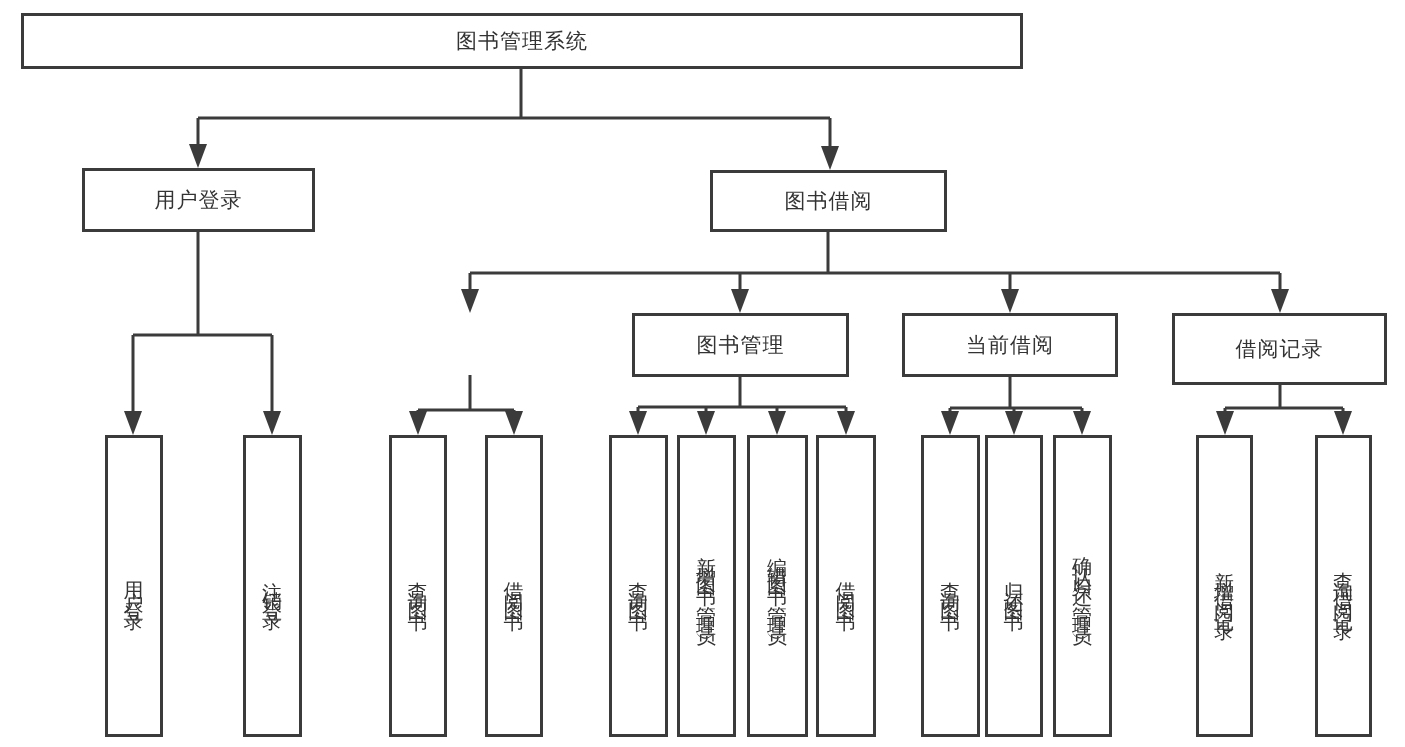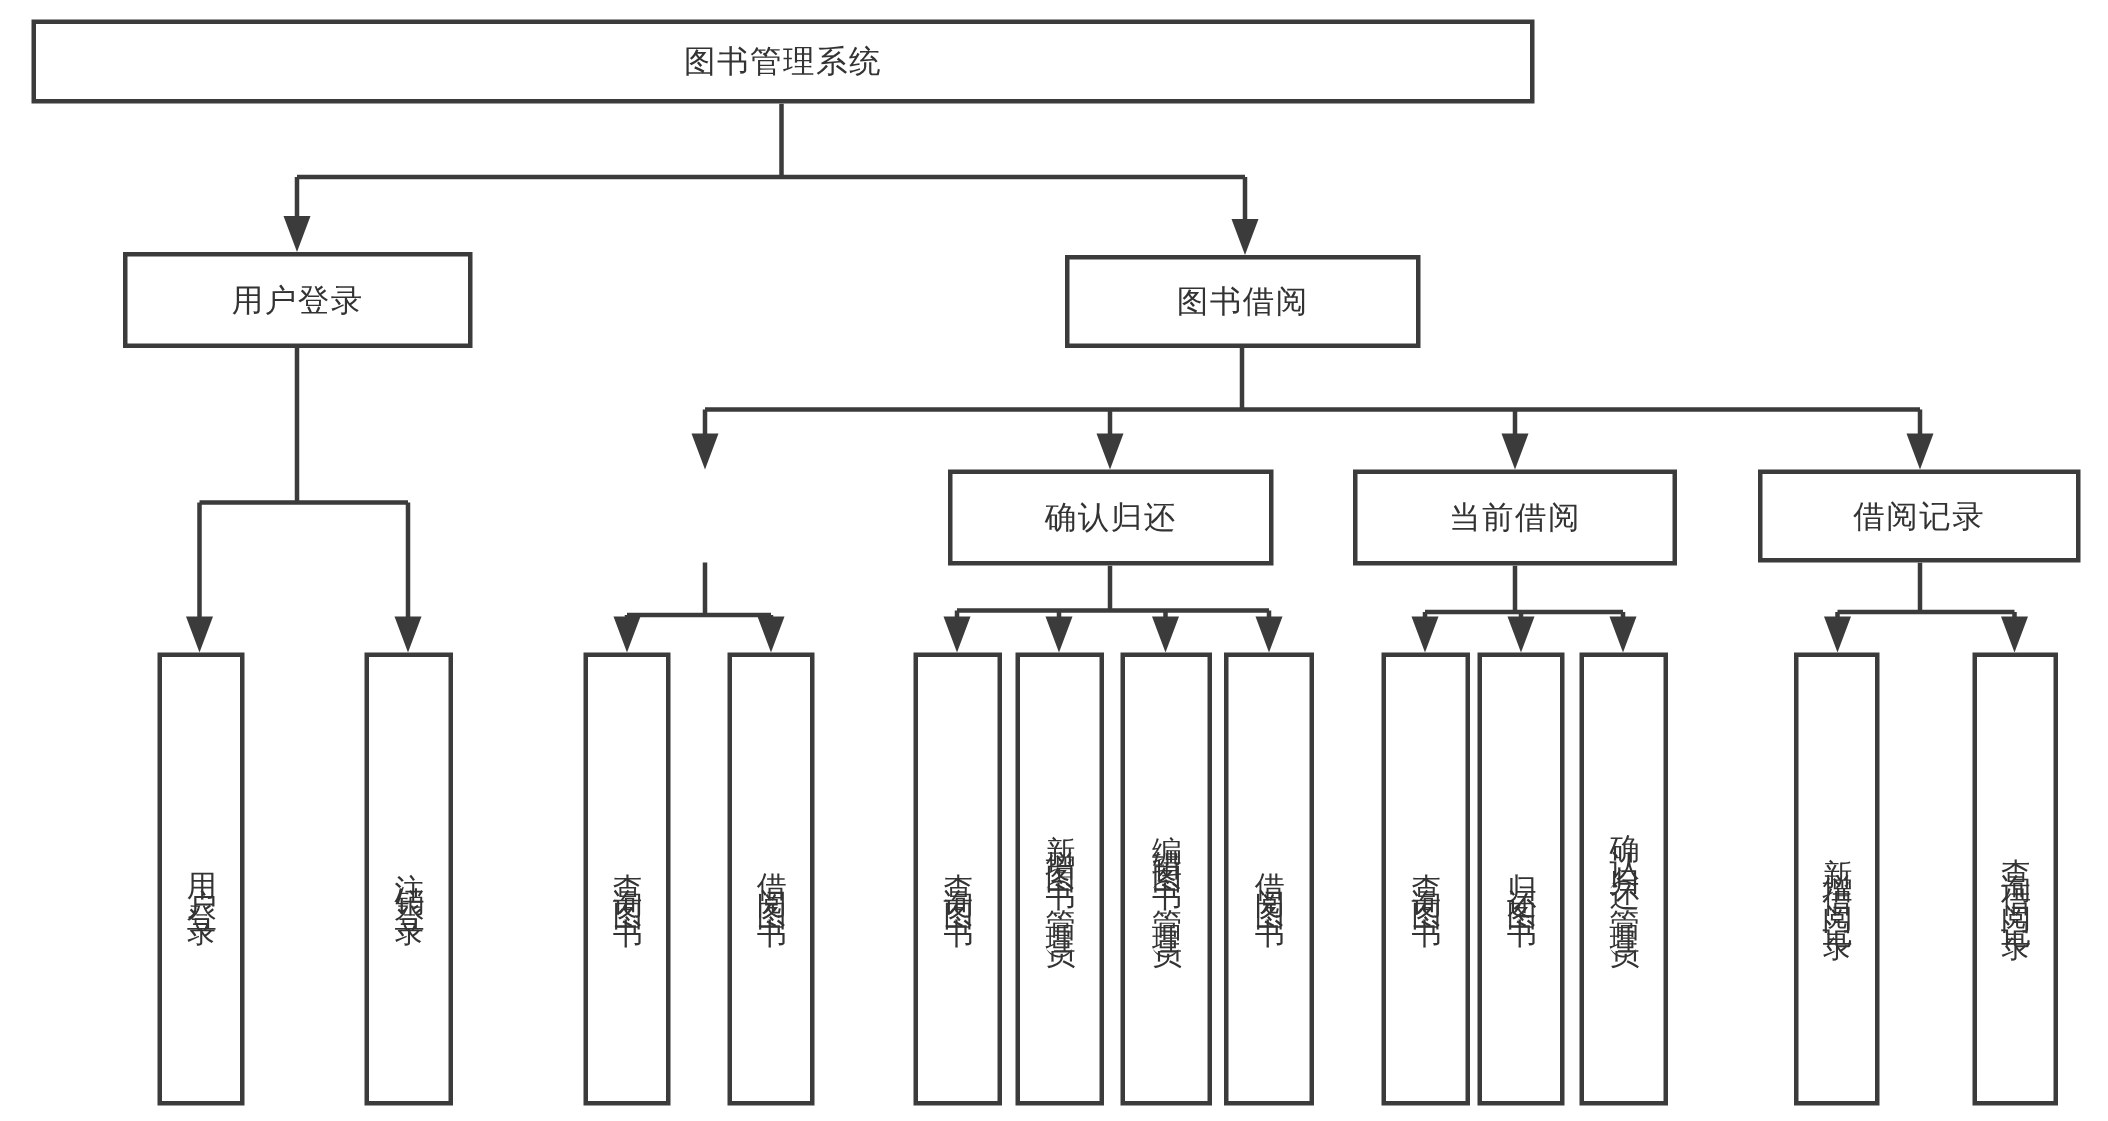--- a/index.html
+++ b/index.html
@@ -94,23 +94,23 @@
     <path d="M1280 375 V408 M1225 408 H1343 M1225 408 V413 M1343 408 V413" stroke="#3b3b3b" stroke-width="3"></path>
     <polygon points="1216,411 1234,411 1225,435" fill="#3b3b3b"></polygon>
     <polygon points="1334,411 1352,411 1343,435" fill="#3b3b3b"></polygon>
   </svg>
 
   <div class="node hbox" style="left:21px; top:13px; width:1002px; height:56px;">图书管理系统</div>
 
   <div class="node hbox" style="left:82px; top:168px; width:233px; height:64px;">用户登录</div>
   <div class="node hbox" style="left:710px; top:170px; width:237px; height:62px;">图书借阅</div>
 
-  <div class="node hbox" style="left:632px; top:313px; width:217px; height:64px;">确认归还</div>
+  <div class="node hbox" style="left:632px; top:313px; width:217px; height:64px;">图书管理</div>
   <div class="node hbox" style="left:902px; top:313px; width:216px; height:64px;">当前借阅</div>
-  <div class="node hbox" style="left:1172px; top:313px; width:215px; height:62px;">借阅记录</div>
+  <div class="node hbox" style="left:1172px; top:313px; width:215px; height:72px;">借阅记录</div>
 
   <div class="node vbox" style="left:105px; top:435px; width:58px; height:302px;">用户登录</div>
   <div class="node vbox" style="left:243px; top:435px; width:59px; height:302px;">注销登录</div>
 
   <div class="node vbox" style="left:389px; top:435px; width:58px; height:302px;">查询图书</div>
   <div class="node vbox" style="left:485px; top:435px; width:58px; height:302px;">借阅图书</div>
 
   <div class="node vbox" style="left:609px; top:435px; width:59px; height:302px;">查询图书</div>
   <div class="node vbox" style="left:677px; top:435px; width:59px; height:302px;">新增图书（管理员）</div>
   <div class="node vbox" style="left:747px; top:435px; width:61px; height:302px;">编辑图书（管理员）</div>

